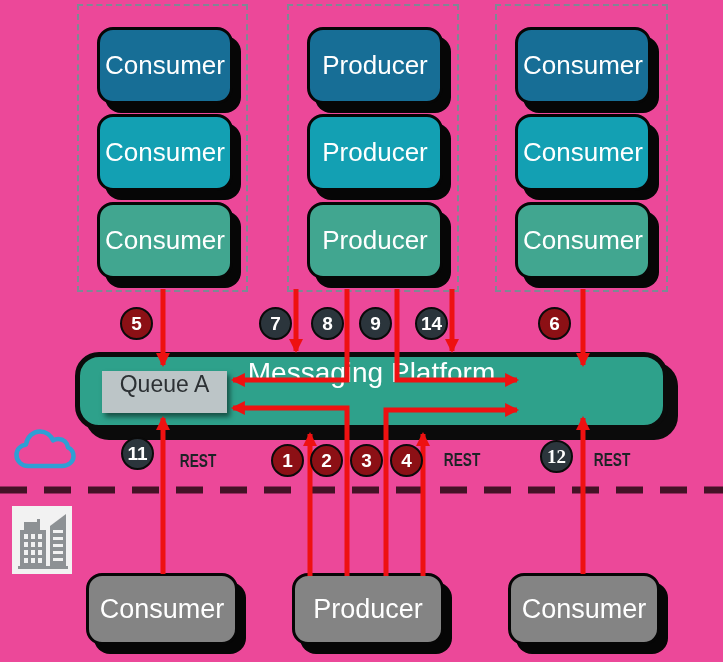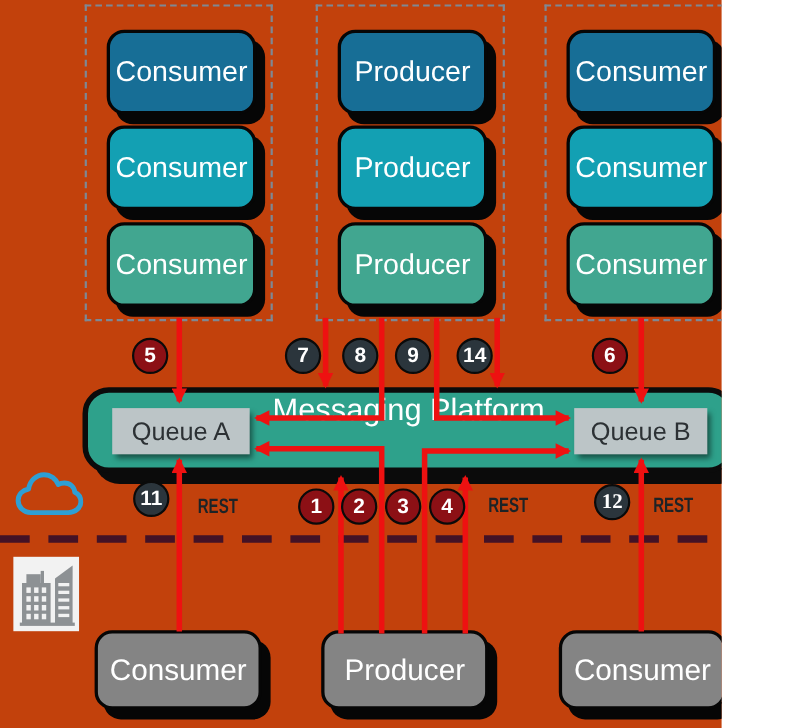--- a/index.html
+++ b/index.html
@@ -1,16 +1,16 @@
 <!DOCTYPE html>
 <html><head>
 <meta charset="utf-8">
 <style>
   html,body{margin:0;padding:0;background:#fff;font-family:"Liberation Sans",sans-serif;}
-  .canvas{position:relative;width:656px;height:662px;background:#c2410c;overflow:hidden;}
+  .canvas{position:relative;width:723px;height:662px;background:#ec4899;overflow:hidden;}
   svg{display:block;}
   .layer{position:absolute;left:0;top:0;pointer-events:none;}
 
   .group{position:absolute;top:4px;height:288px;border:2px dashed #7e8894;box-sizing:border-box;}
   .group.g1{left:77px;width:171px;}
   .group.g2{left:287px;width:172px;}
   .group.g3{left:495px;width:173px;}
 
   .box{position:absolute;left:18px;width:136px;height:77px;border-radius:16px;
        border:3px solid #060606;box-shadow:8px 9px 0 #060606;box-sizing:border-box;
@@ -20,21 +20,21 @@
   .box.r1{top:108px;background:#13a0b3;}
   .box.r2{top:196px;background:#41a690;}
 
   .platform{position:absolute;left:75px;top:352px;width:593px;height:78px;background:#2ea18b;
             border:5px solid #0b0b0b;border-radius:24px;box-shadow:10px 10px 0 #0b0b0b;box-sizing:border-box;}
   .plabel{position:absolute;left:75px;top:357px;width:593px;text-align:center;
           color:#ffffff;font-size:28px;font-weight:500;}
 
   .queue{position:absolute;top:371px;height:42px;background:#bcc5c7;
          box-shadow:3px 4px 5px rgba(0,0,0,.5);color:#2c3134;font-size:23px;
-         display:flex;align-items:center;justify-content:center;box-sizing:border-box;}
+         display:flex;justify-content:center;box-sizing:border-box;}
   .queue.qa{left:102px;width:125px;}
   .queue.qb{left:522px;width:121px;}
 
   .obox{position:absolute;top:573px;width:152px;height:72px;background:#848484;border-radius:16px;
         border:3px solid #060606;box-shadow:8px 9px 0 #060606;box-sizing:border-box;
         display:flex;align-items:center;justify-content:center;color:#ffffff;font-size:27px;font-weight:500;}
   .obox.o1{left:86px;}
   .obox.o2{left:292px;}
   .obox.o3{left:508px;}
 
@@ -120,23 +120,20 @@
     <div class="box r2">
         <span>Consumer</span>
       </div>
   </div>
 
   <div class="platform"></div>
   <div class="plabel">Messaging Platform</div>
   <div class="queue qa">
       <span>Queue A</span>
     </div>
-  <div class="queue qb">
-      <span>Queue B</span>
-    </div>
 
   <div class="obox o1">
       <span>Consumer</span>
     </div>
   <div class="obox o2">
       <span>Producer</span>
     </div>
   <div class="obox o3">
       <span>Consumer</span>
     </div>

